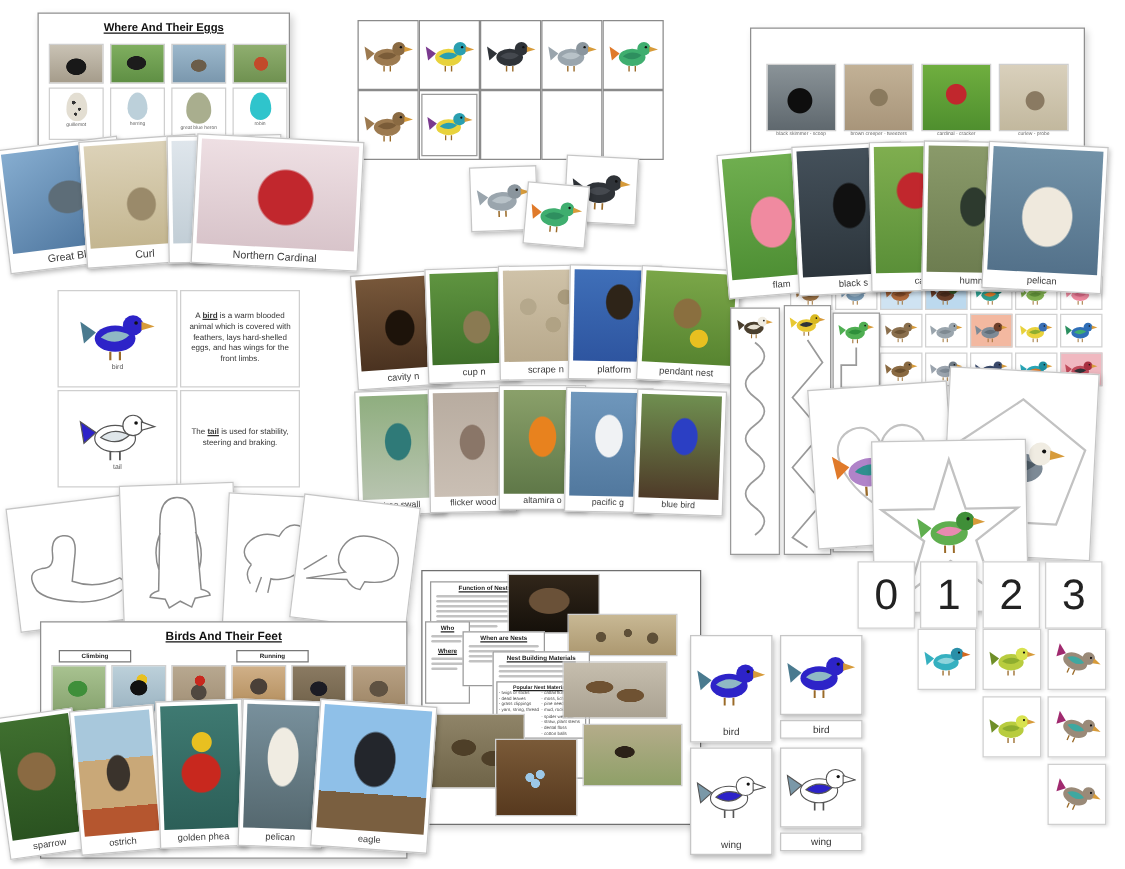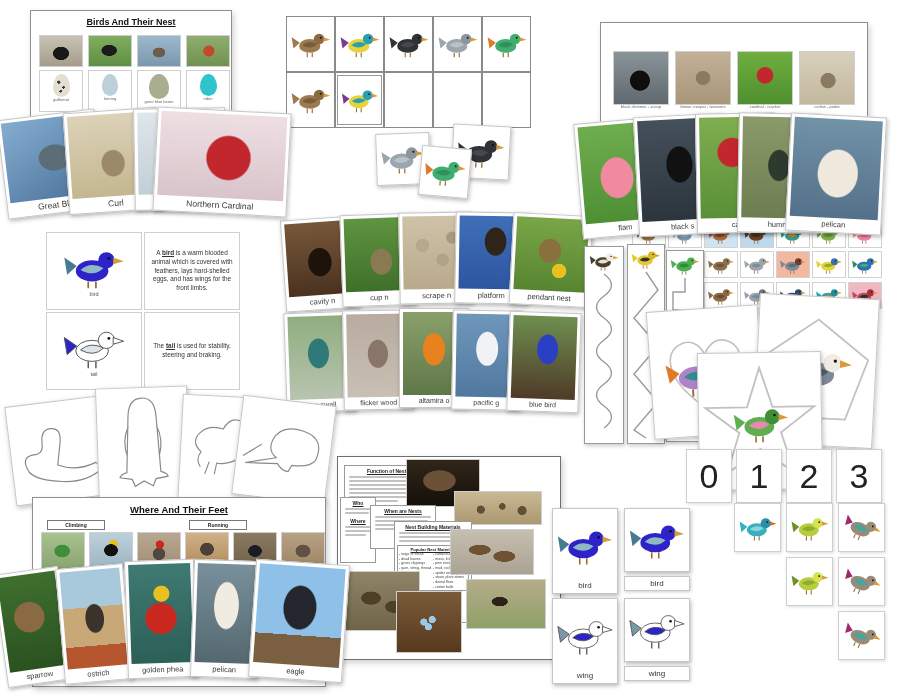--- a/index.html
+++ b/index.html
@@ -105,21 +105,21 @@
 <path d="M18,26 q10,-9 24,-2 q-10,10 -24,2z" style="fill:var(--w,#fff)" stroke="#555"></path>
 <circle cx="45" cy="16" r="8.5" fill="#fff" stroke="#555"></circle>
 <polygon points="52,13 63,17 52,20" fill="#fff" stroke="#555"></polygon>
 <circle cx="47.5" cy="14" r="1.5" fill="#111"></circle>
 <path d="M26,38 v7 M34,38 v7" stroke="#555" stroke-width="1.5" fill="none"></path>
 </symbol>
 </defs>
 </svg>
 
 <div class="panel" style="left:30px;top:10px;width:202px;height:190px">
-  <div class="pt" style="font-size:9px;margin-top:6px">Birds And Their Nest</div>
+  <div class="pt" style="font-size:9px;margin-top:6px">Where And Their Eggs</div>
   <div class="abs" style="left:8px;top:24px;width:44px;height:32px">
         <div class="p pb ph-oyster" style="width:100%;height:100%"></div>
       </div>
   <div class="abs" style="left:57px;top:24px;width:44px;height:32px">
         <div class="p pb ph-starling" style="width:100%;height:100%"></div>
       </div>
   <div class="abs" style="left:106px;top:24px;width:44px;height:32px">
         <div class="p pb ph-shore" style="width:100%;height:100%"></div>
       </div>
   <div class="abs" style="left:155px;top:24px;width:44px;height:32px">
@@ -438,21 +438,21 @@
         <path d="M16,44 q-12,-10 -2,-20 q9,-9 24,-5 q7,-14 19,-9 q12,5 5,16 l12,5 -14,4 q0,17 -19,20 q-5,1 -8,0 l-2,12 m-6,-13 l-4,13 m-5,-23 q-6,8 0,16" fill="none" stroke="#8a8a8a" stroke-width="1.2"></path>
       </svg>
 </div>
 <div class="outl" style="left:237px;top:400px;width:94px;height:100px;transform:rotate(7deg)">
   <svg width="84" height="86" viewBox="0 0 88 66">
         <path d="M78,40 q8,-24 -16,-29 q-24,-5 -31,13 q-4,12 6,18 l-32,9 34,-3 q5,7 12,7 l3,-7 q19,0 24,-8z M20,30 L2,44" fill="none" stroke="#8a8a8a" stroke-width="1.2"></path>
       </svg>
 </div>
 
 <div class="panel" style="left:32px;top:497px;width:294px;height:190px">
-  <div class="pt" style="font-size:9.5px;margin-top:6px">Where And Their Feet</div>
+  <div class="pt" style="font-size:9.5px;margin-top:6px">Birds And Their Feet</div>
   <div class="sh" style="left:14px;top:22px;width:58px">Climbing</div>
   <div class="sh" style="left:156px;top:22px;width:58px">Running</div>
   <div class="abs" style="left:8px;top:34px;width:44px">
         <div class="p pb ph-parrot" style="height:38px"></div>
         <div class="mini">parrot</div>
       </div>
   <div class="abs" style="left:56px;top:34px;width:44px">
         <div class="p pb ph-touc" style="height:38px"></div>
         <div class="mini">toucan</div>
       </div>

